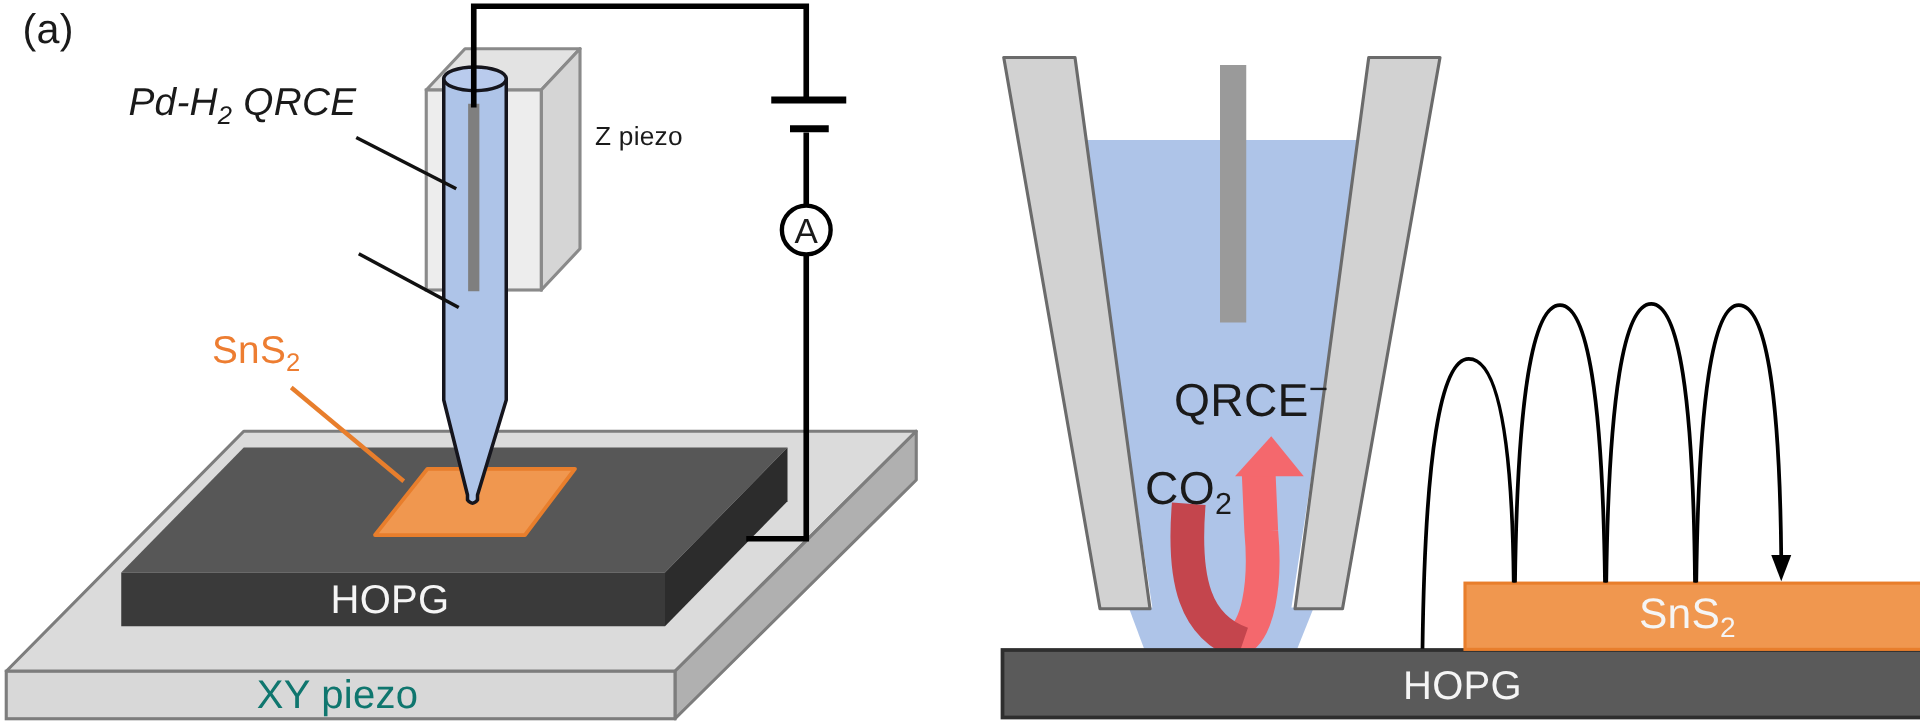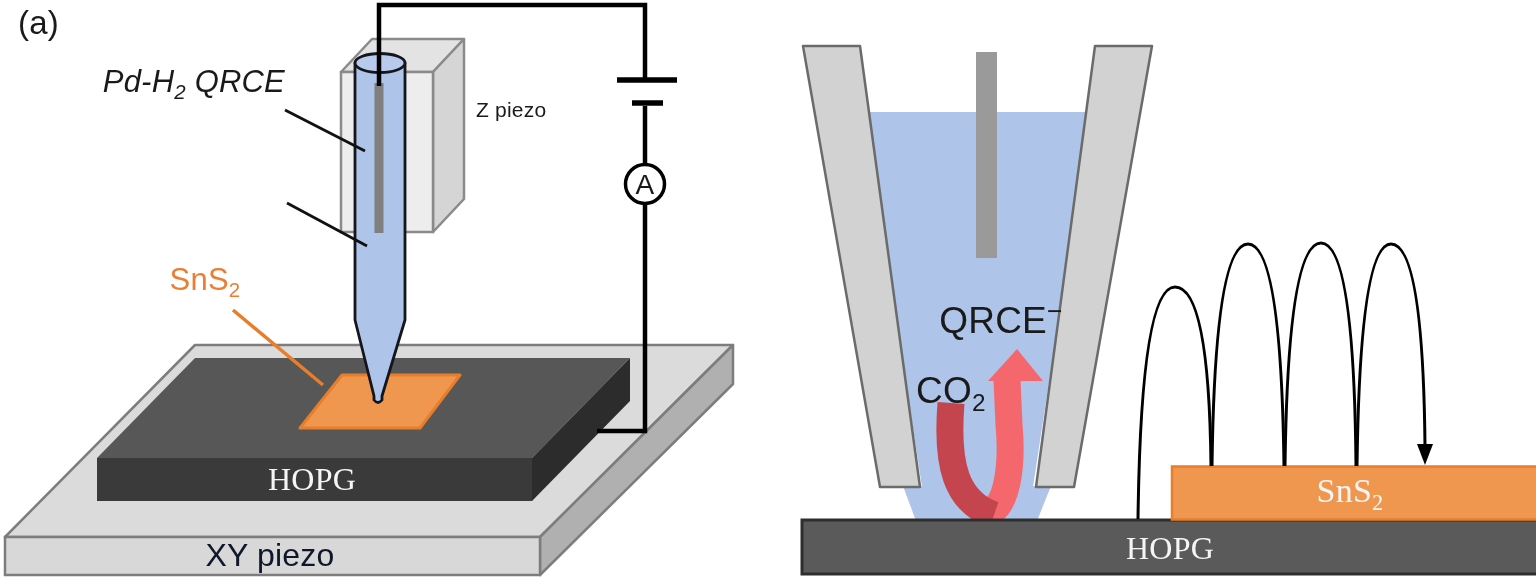--- a/index.html
+++ b/index.html
@@ -14,21 +14,21 @@
   .figure svg{position:absolute;left:0;top:0;}
   .lbl{
     position:absolute;
     white-space:nowrap;
     line-height:1;
     letter-spacing:0.2px;
   }
   .lbl sub{font-size:0.66em;line-height:0;}
   .lbl sup{font-size:0.72em;line-height:0;}
   .centered{transform:translateX(-50%);}
-  .white{color:#f5f5f5;font-family:Liberation Serif, serif;}
+  .white{color:#f5f5f5;}
   .orange-text{color:#ed7d31;}
 </style>
 </head>
 <body>
 
 <div class="figure">
 
   <svg width="1536" height="577" viewBox="0 0 1536 577" xmlns="http://www.w3.org/2000/svg">
 
     <polygon points="195,345 733,345 540,537 5,537" fill="#dbdbdb" stroke="#7d7d7d" stroke-width="2.5" stroke-linejoin="round"></polygon>
@@ -103,21 +103,21 @@
   </div>
 
   <div class="lbl" style="left:476px;top:99px;font-size:21px;">
     <span>Z piezo</span>
   </div>
 
   <div class="lbl white centered" style="left:312px;top:463px;font-size:32px;">
     <span>HOPG</span>
   </div>
 
-  <div class="lbl centered" style="left:270px;top:539px;font-size:32px;color:#0f172a;">
+  <div class="lbl centered" style="left:270px;top:539px;font-size:32px;color:#0f766e;">
     <span>XY piezo</span>
   </div>
 
   <div class="lbl centered" style="left:645px;top:171px;font-size:28px;">
     <span>A</span>
   </div>
 
   <div class="lbl centered" style="left:1001px;top:302px;font-size:37px;">
     <span>QRCE</span><sup>−</sup>
   </div>

